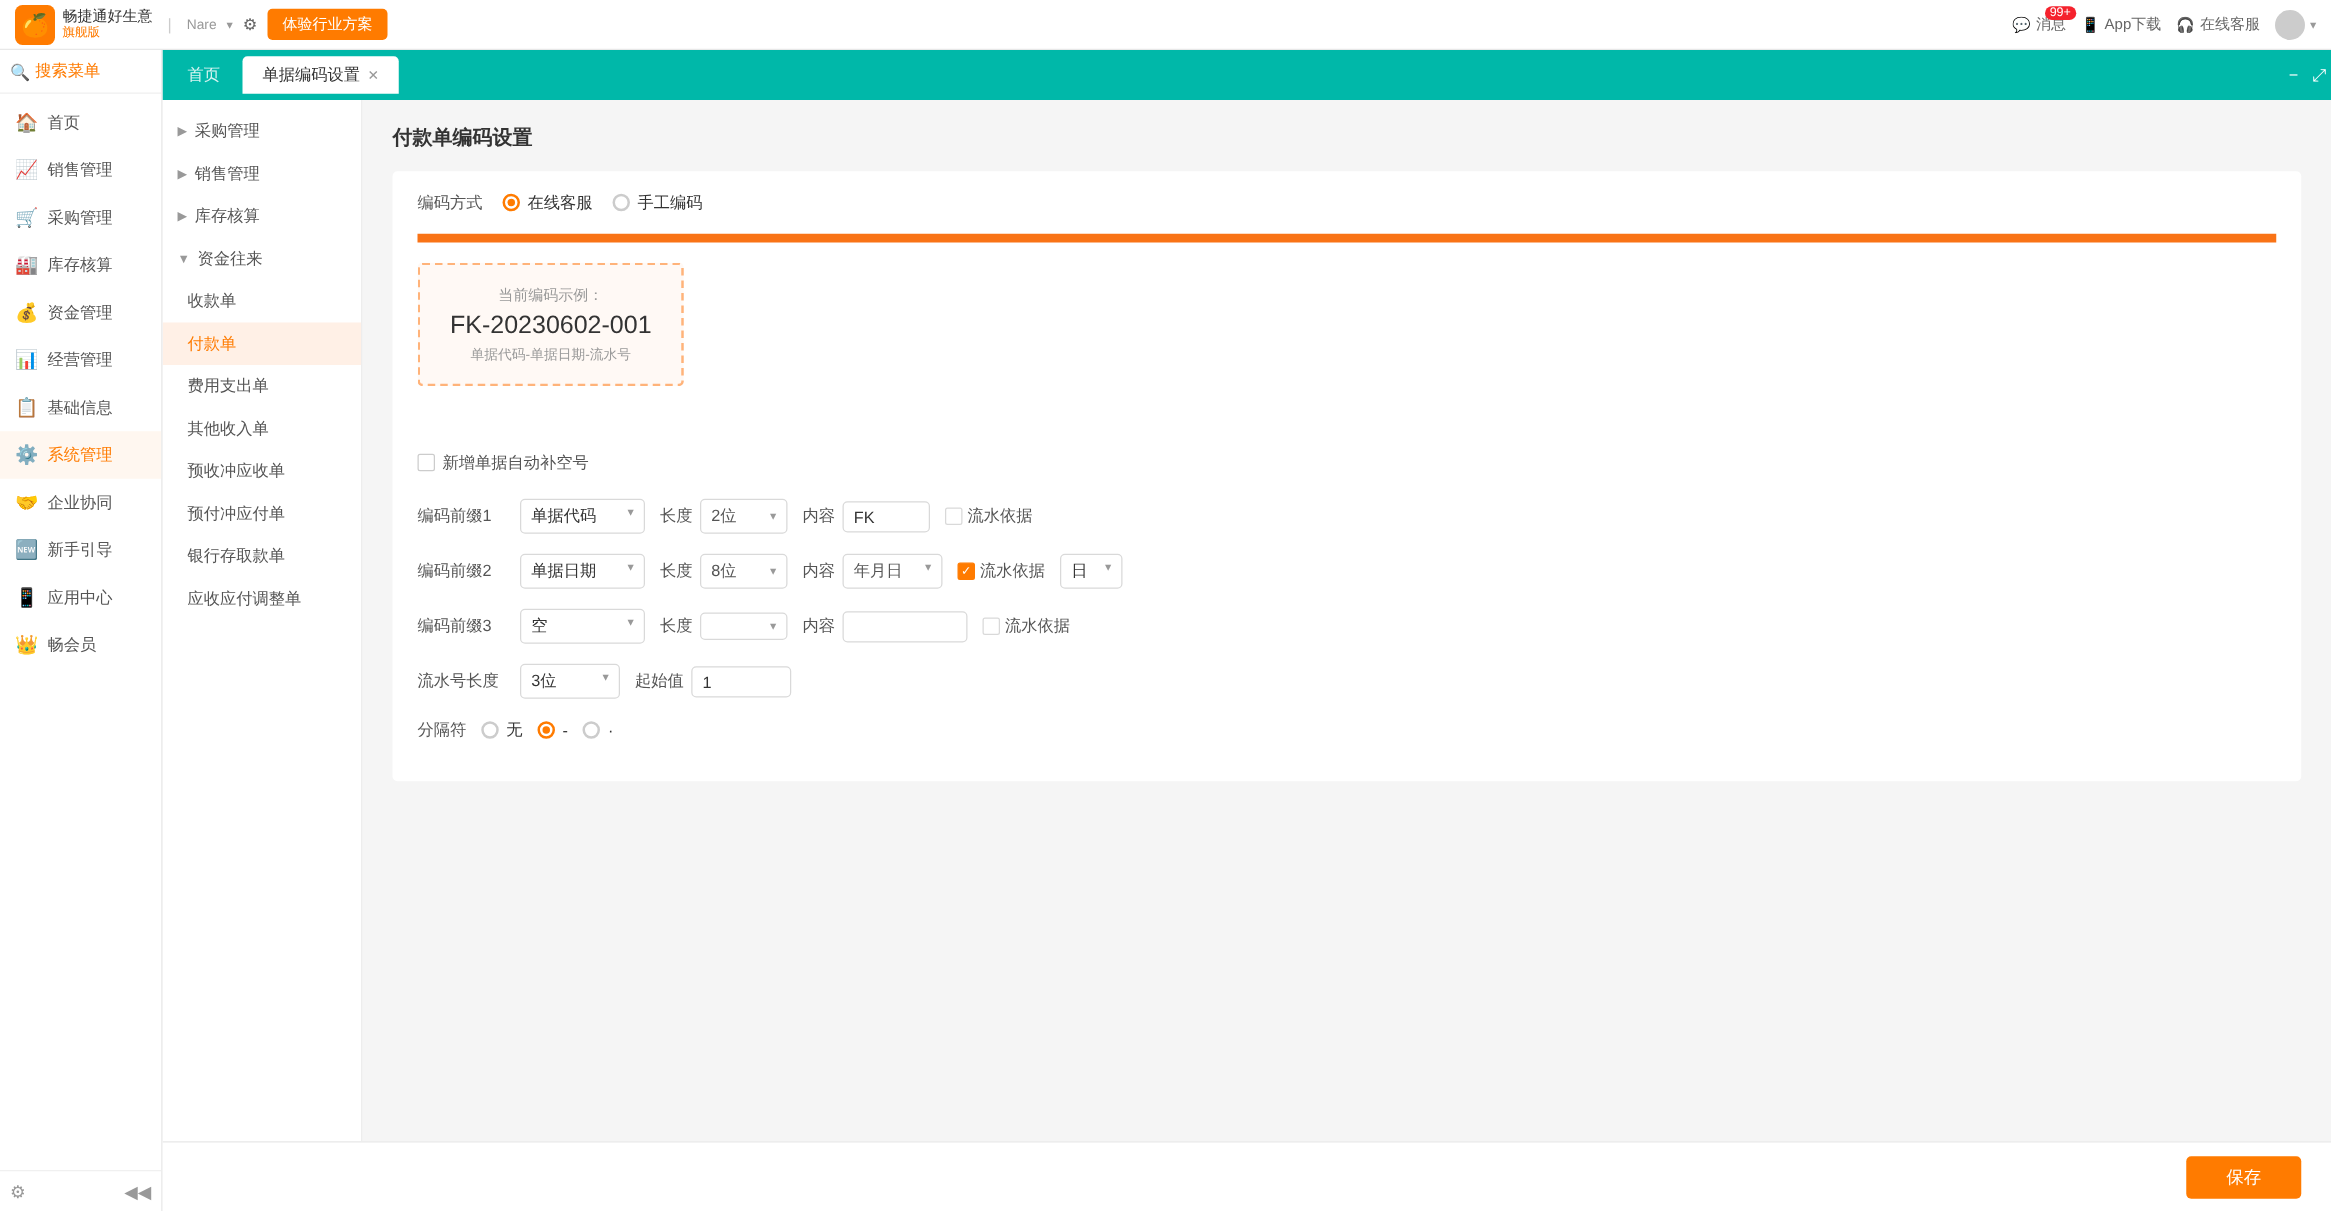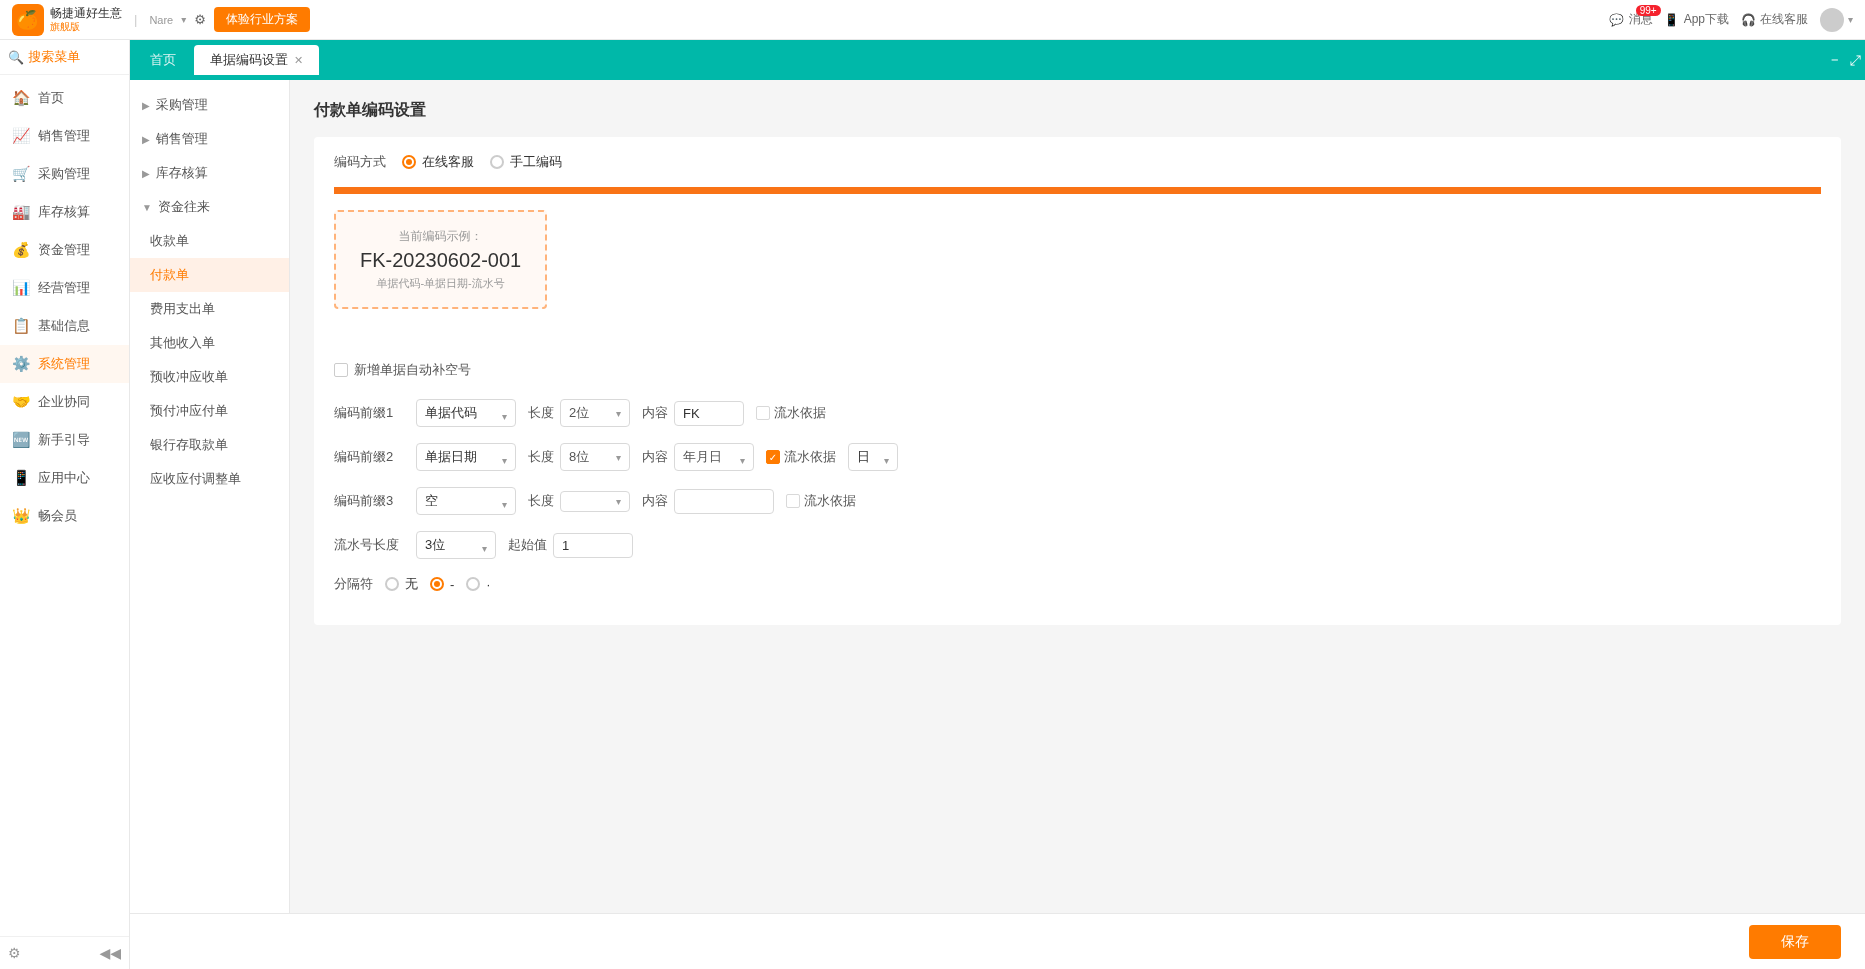--- a/index.html
+++ b/index.html
@@ -75,21 +75,21 @@
     .code-preview-value { font-size: 20px; font-weight: 400; color: #333; }
     .code-preview-desc { font-size: 11px; color: #999; margin-top: 4px; }
 
     
     .checkbox-row { display: flex; align-items: center; gap: 6px; margin-bottom: 20px; font-size: 13px; color: #555; margin-top: 32px; }
     .checkbox-box { width: 14px; height: 14px; border: 1px solid #ccc; border-radius: 2px; display: flex; align-items: center; justify-content: center; cursor: pointer; }
 
     
     .form-row { display: flex; align-items: center; gap: 12px; margin-bottom: 16px; flex-wrap: wrap; }
     .form-label { width: 70px; color: #555; font-size: 13px; flex-shrink: 0; }
-    .form-select { display: flex; align-items: flex-end; border: 1px solid #d9d9d9; border-radius: 4px; padding: 4px 8px; background: #fff; cursor: pointer; font-size: 13px; min-width: 90px; justify-content: space-between; }
+    .form-select { display: flex; align-items: flex-start; border: 1px solid #d9d9d9; border-radius: 4px; padding: 4px 8px; background: #fff; cursor: pointer; font-size: 13px; min-width: 90px; justify-content: space-between; }
     .form-select-arrow { color: #999; font-size: 10px; margin-left: 6px; }
     .form-field { display: flex; align-items: center; gap: 6px; font-size: 13px; color: #555; }
     .form-input { border: 1px solid #d9d9d9; border-radius: 4px; padding: 4px 8px; font-size: 13px; width: 80px; color: #ccc; }
     .form-input.has-value { color: #333; }
     .form-select-len { display: flex; align-items: center; border: 1px solid #d9d9d9; border-radius: 4px; padding: 4px 8px; background: #fff; cursor: pointer; font-size: 13px; min-width: 70px; justify-content: space-between; }
     .form-checkbox { display: flex; align-items: center; gap: 4px; cursor: pointer; font-size: 13px; color: #555; }
     .form-checkbox-box { width: 14px; height: 14px; border: 1px solid #d9d9d9; border-radius: 2px; display: flex; align-items: center; justify-content: center; }
     .form-checkbox-box.checked { background: #ff7b00; border-color: #ff7b00; color: white; font-size: 10px; }
 
     .separator-row { display: flex; align-items: center; gap: 12px; margin-bottom: 16px; flex-wrap: wrap; }

